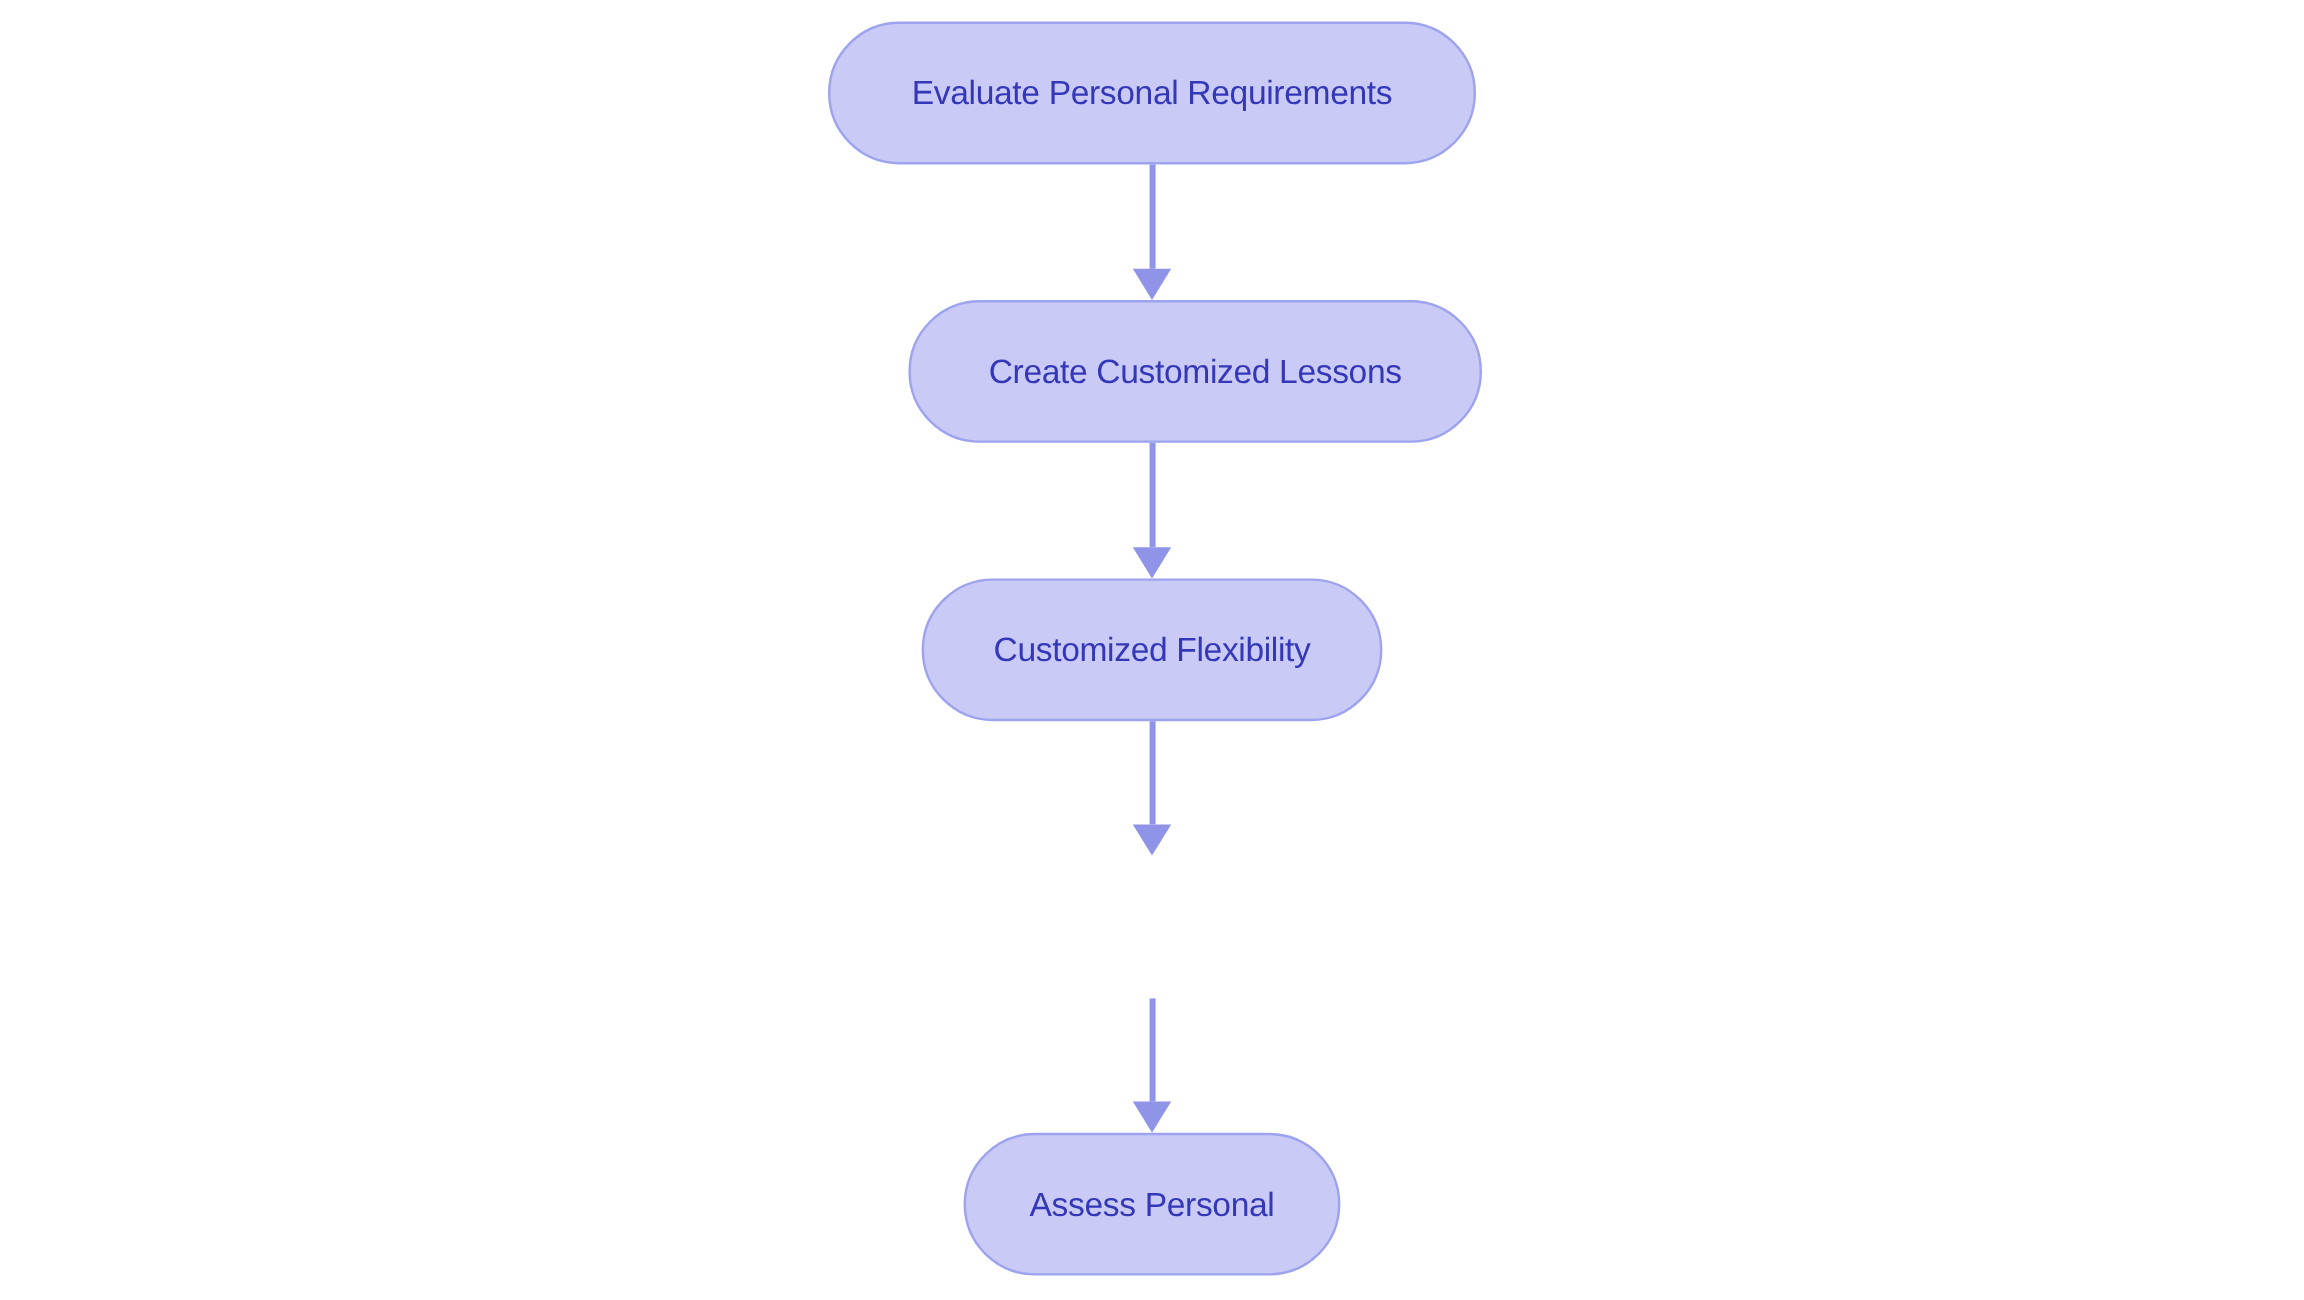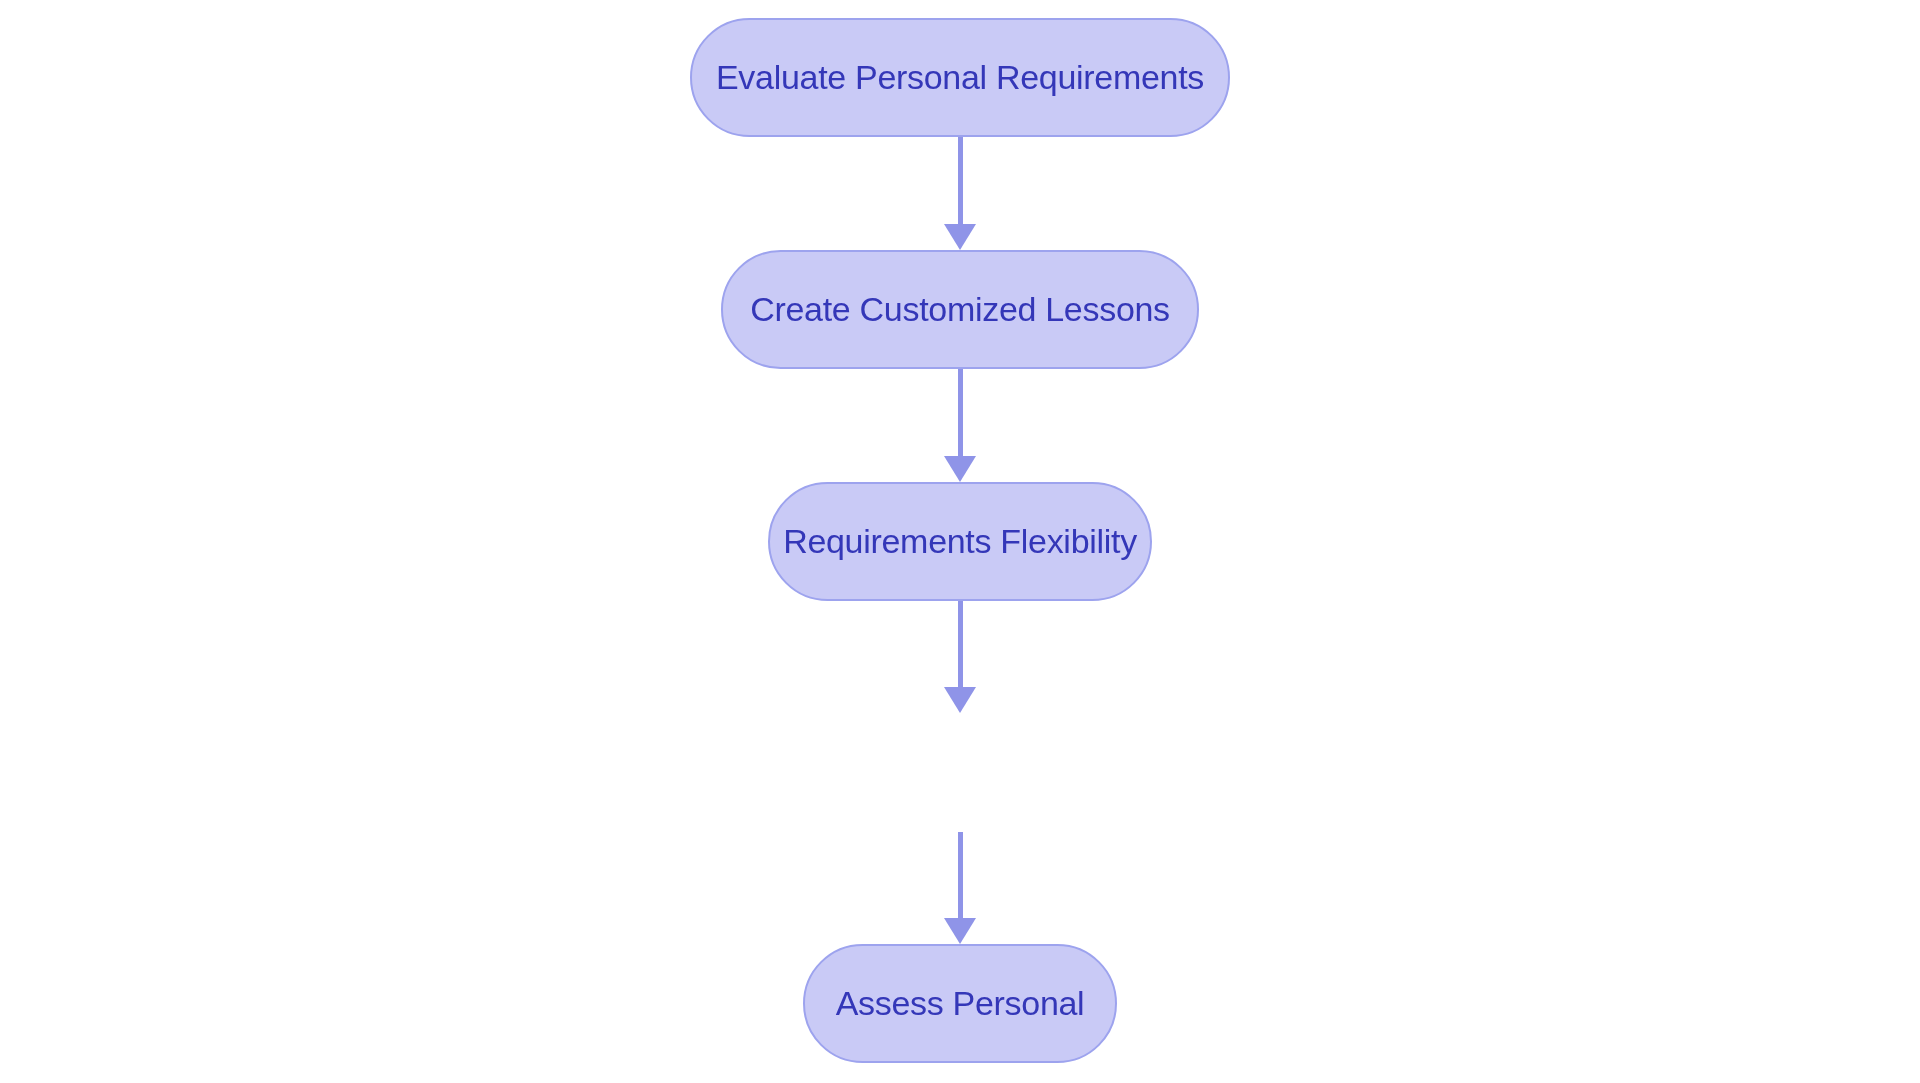--- a/index.html
+++ b/index.html
@@ -26,28 +26,28 @@
   .flow-node {
     position: absolute;
     height: 119px;
     background: var(--node-fill);
     border: 2px solid var(--node-border);
     border-radius: 60px;
     display: flex;
     align-items: center;
     justify-content: center;
     color: var(--node-text);
-    font-size: 34px;
+    font-size: 28px;
     font-weight: 500;
     letter-spacing: -0.3px;
     text-align: center;
     white-space: nowrap;
   }
   .node-1 { left: 690px; top: 18px;  width: 540px; }
-  .node-2 { left: 721px; top: 250px; width: 478px; }
+  .node-2 { left: 757px; top: 250px; width: 478px; }
   .node-3 { left: 768px; top: 482px; width: 384px; }
   .node-4 { left: 787px; top: 713px; width: 346px; }
   .node-5 { left: 803px; top: 944px; width: 314px; }
 
   .flow-arrow {
     position: absolute;
     left: 944px;
     width: 32px;
     display: flex;
     flex-direction: column;
@@ -88,21 +88,21 @@
   <div class="flow-node node-2">
     <span>Create Customized Lessons</span>
   </div>
 
   <div class="flow-arrow arrow-2">
     <div class="arrow-shaft"></div>
     <div class="arrow-head"></div>
   </div>
 
   <div class="flow-node node-3">
-    <span>Requirements Flexibility</span>
+    <span>Customized Flexibility</span>
   </div>
 
   <div class="flow-arrow arrow-3">
     <div class="arrow-shaft"></div>
     <div class="arrow-head"></div>
   </div>
 
 
   <div class="flow-arrow arrow-4">
     <div class="arrow-shaft"></div>

